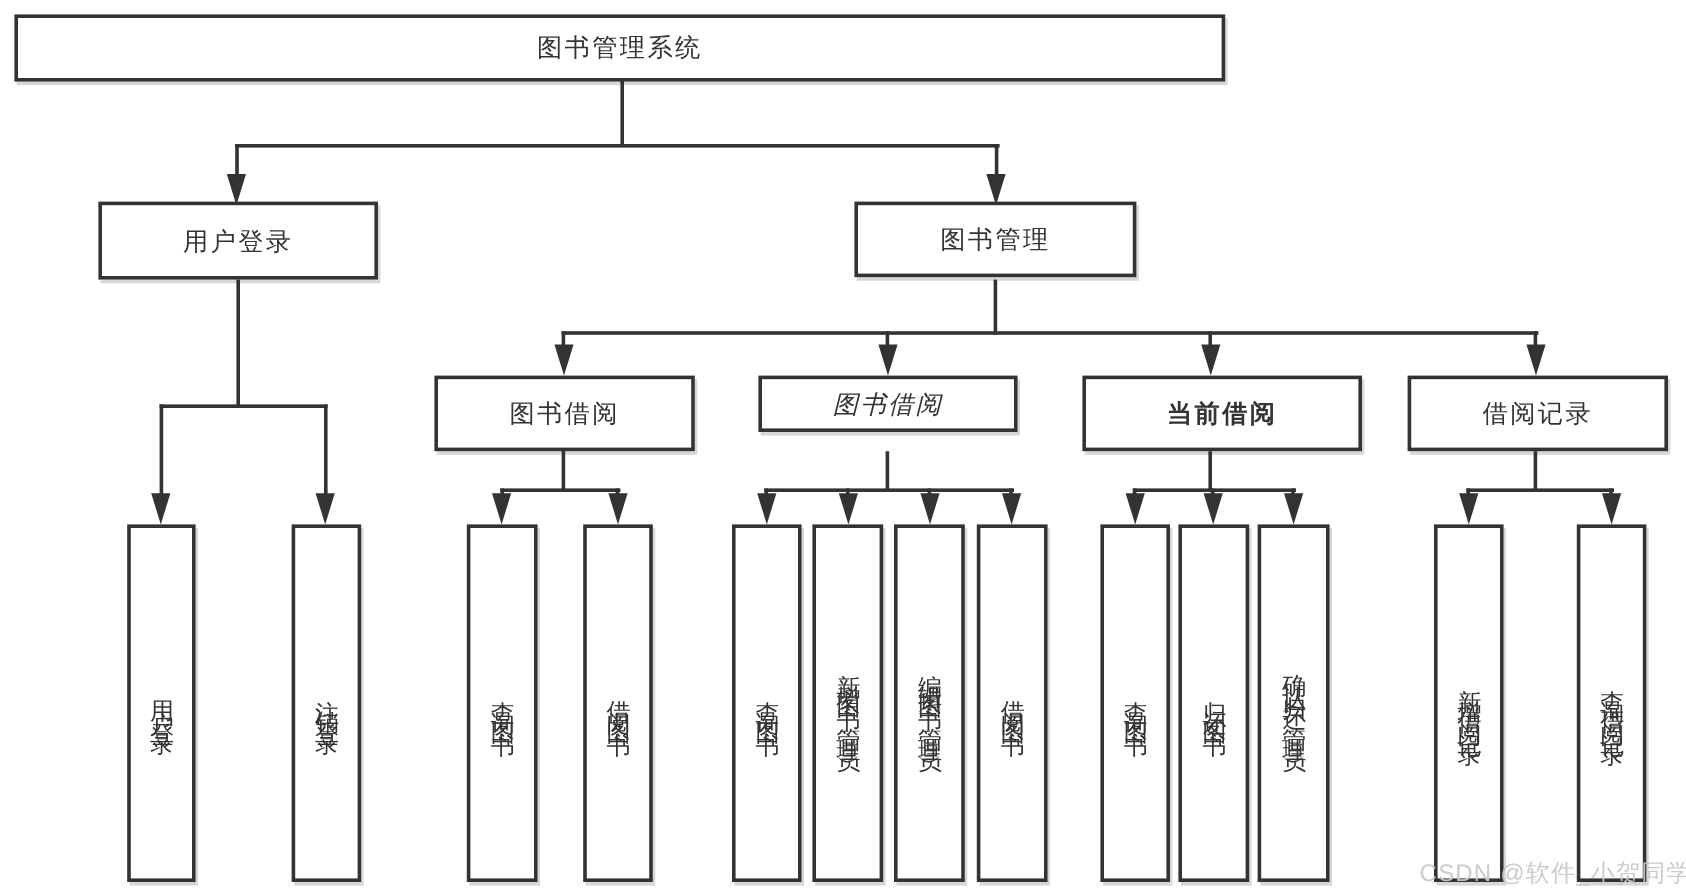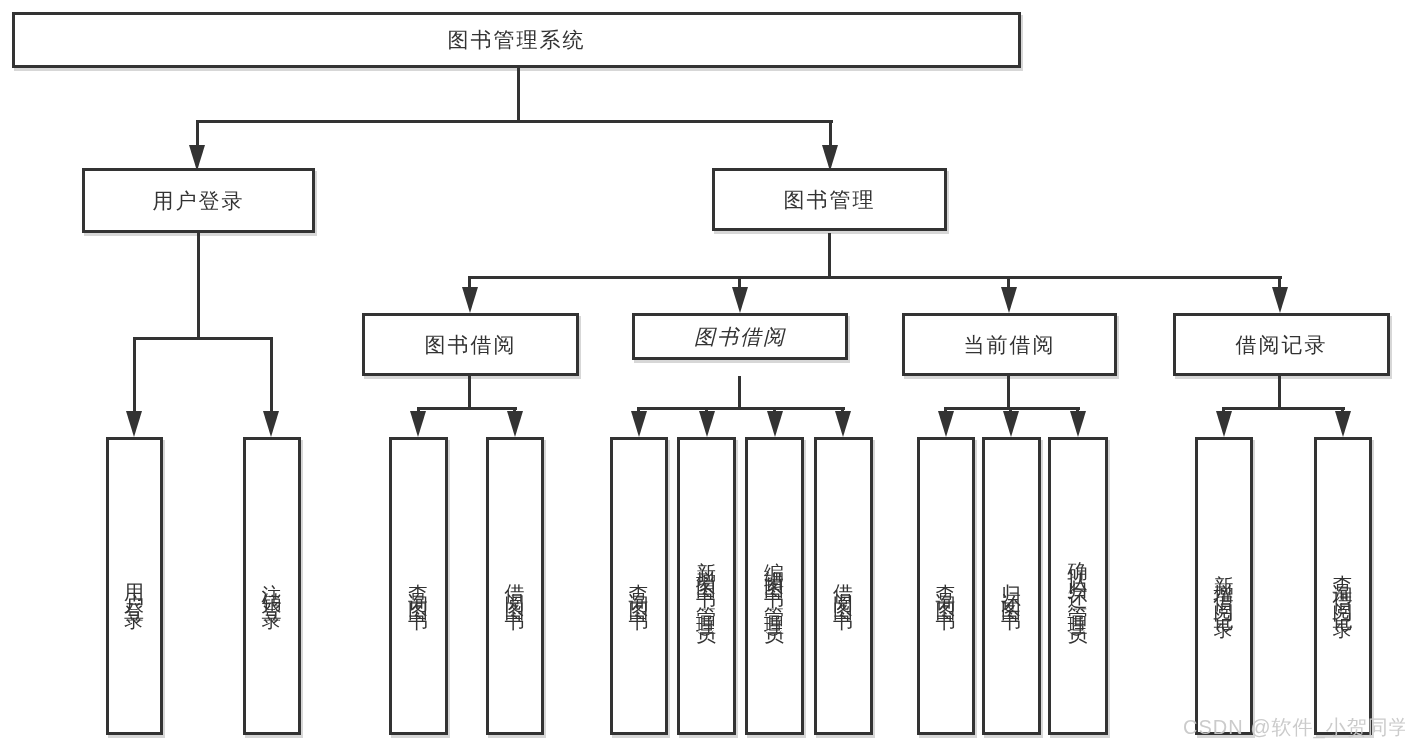--- a/index.html
+++ b/index.html
@@ -56,21 +56,21 @@
   </div>
 
   <div class="node hnode" style="left:362px;top:313px;width:217px;height:63px;">
     <span>图书借阅</span>
   </div>
 
   <div class="node hnode" style="left:632px;top:313px;width:216px;height:47px;font-style:italic;">
     <span>图书借阅</span>
   </div>
 
-  <div class="node hnode" style="left:902px;top:313px;width:215px;height:63px;">
+  <div class="node hnode" style="left:902px;top:313px;width:233px;height:63px;font-weight:bold;">
     <span>当前借阅</span>
   </div>
 
   <div class="node hnode" style="left:1173px;top:313px;width:217px;height:63px;text-align:center;">
     <span>借阅记录</span>
   </div>
 
   <div class="node vnode" style="left:106px;top:437px;width:57px;height:298px;">
     <span>用户登录</span>
   </div>

